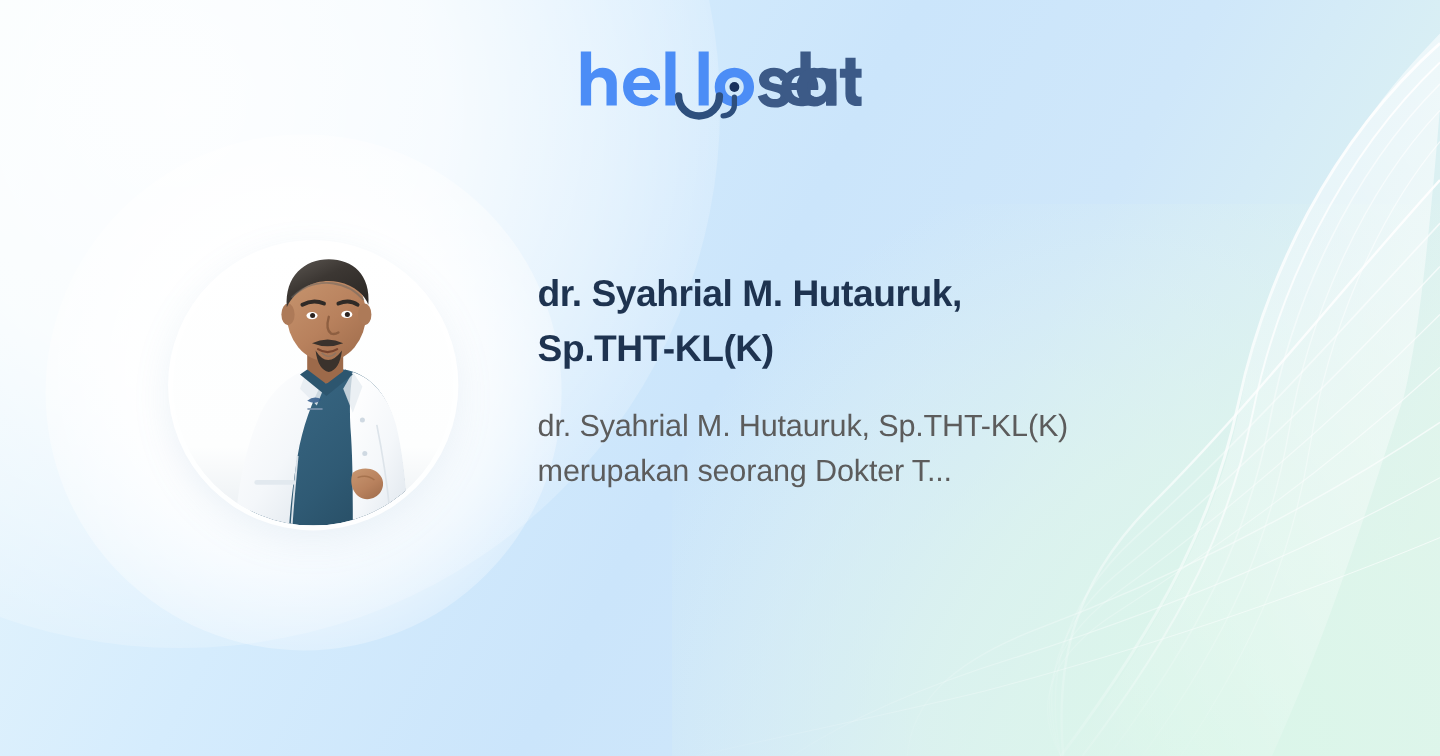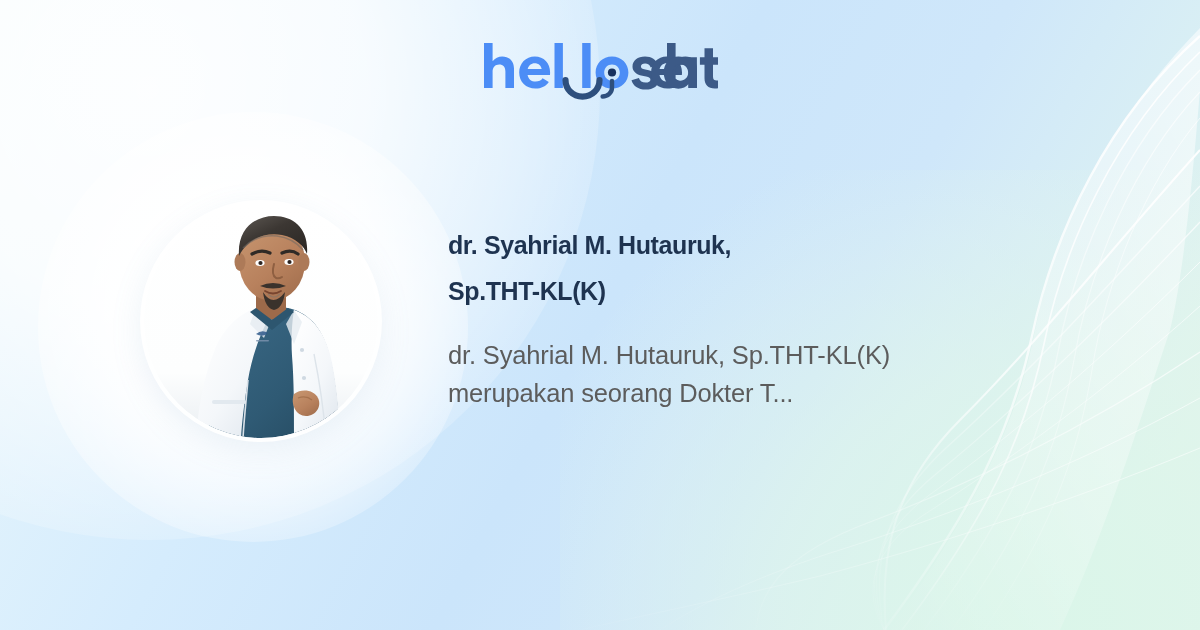--- a/index.html
+++ b/index.html
@@ -116,21 +116,21 @@
   
   .text-block {
     position: absolute;
     left: 448px;
     top: 222px;
     width: 612px;
   }
   .doctor-name {
     margin: 0;
     font-family: "Liberation Sans", sans-serif;
-    font-size: 25px;
+    font-size: 31px;
     line-height: 46px;
     font-weight: bold;
     letter-spacing: -0.4px;
     color: #1e3350;
     white-space: pre-line;
   }
   .doctor-desc {
     margin: 22px 0 0 0;
     font-family: "Liberation Sans", sans-serif;
     font-size: 25.5px;

